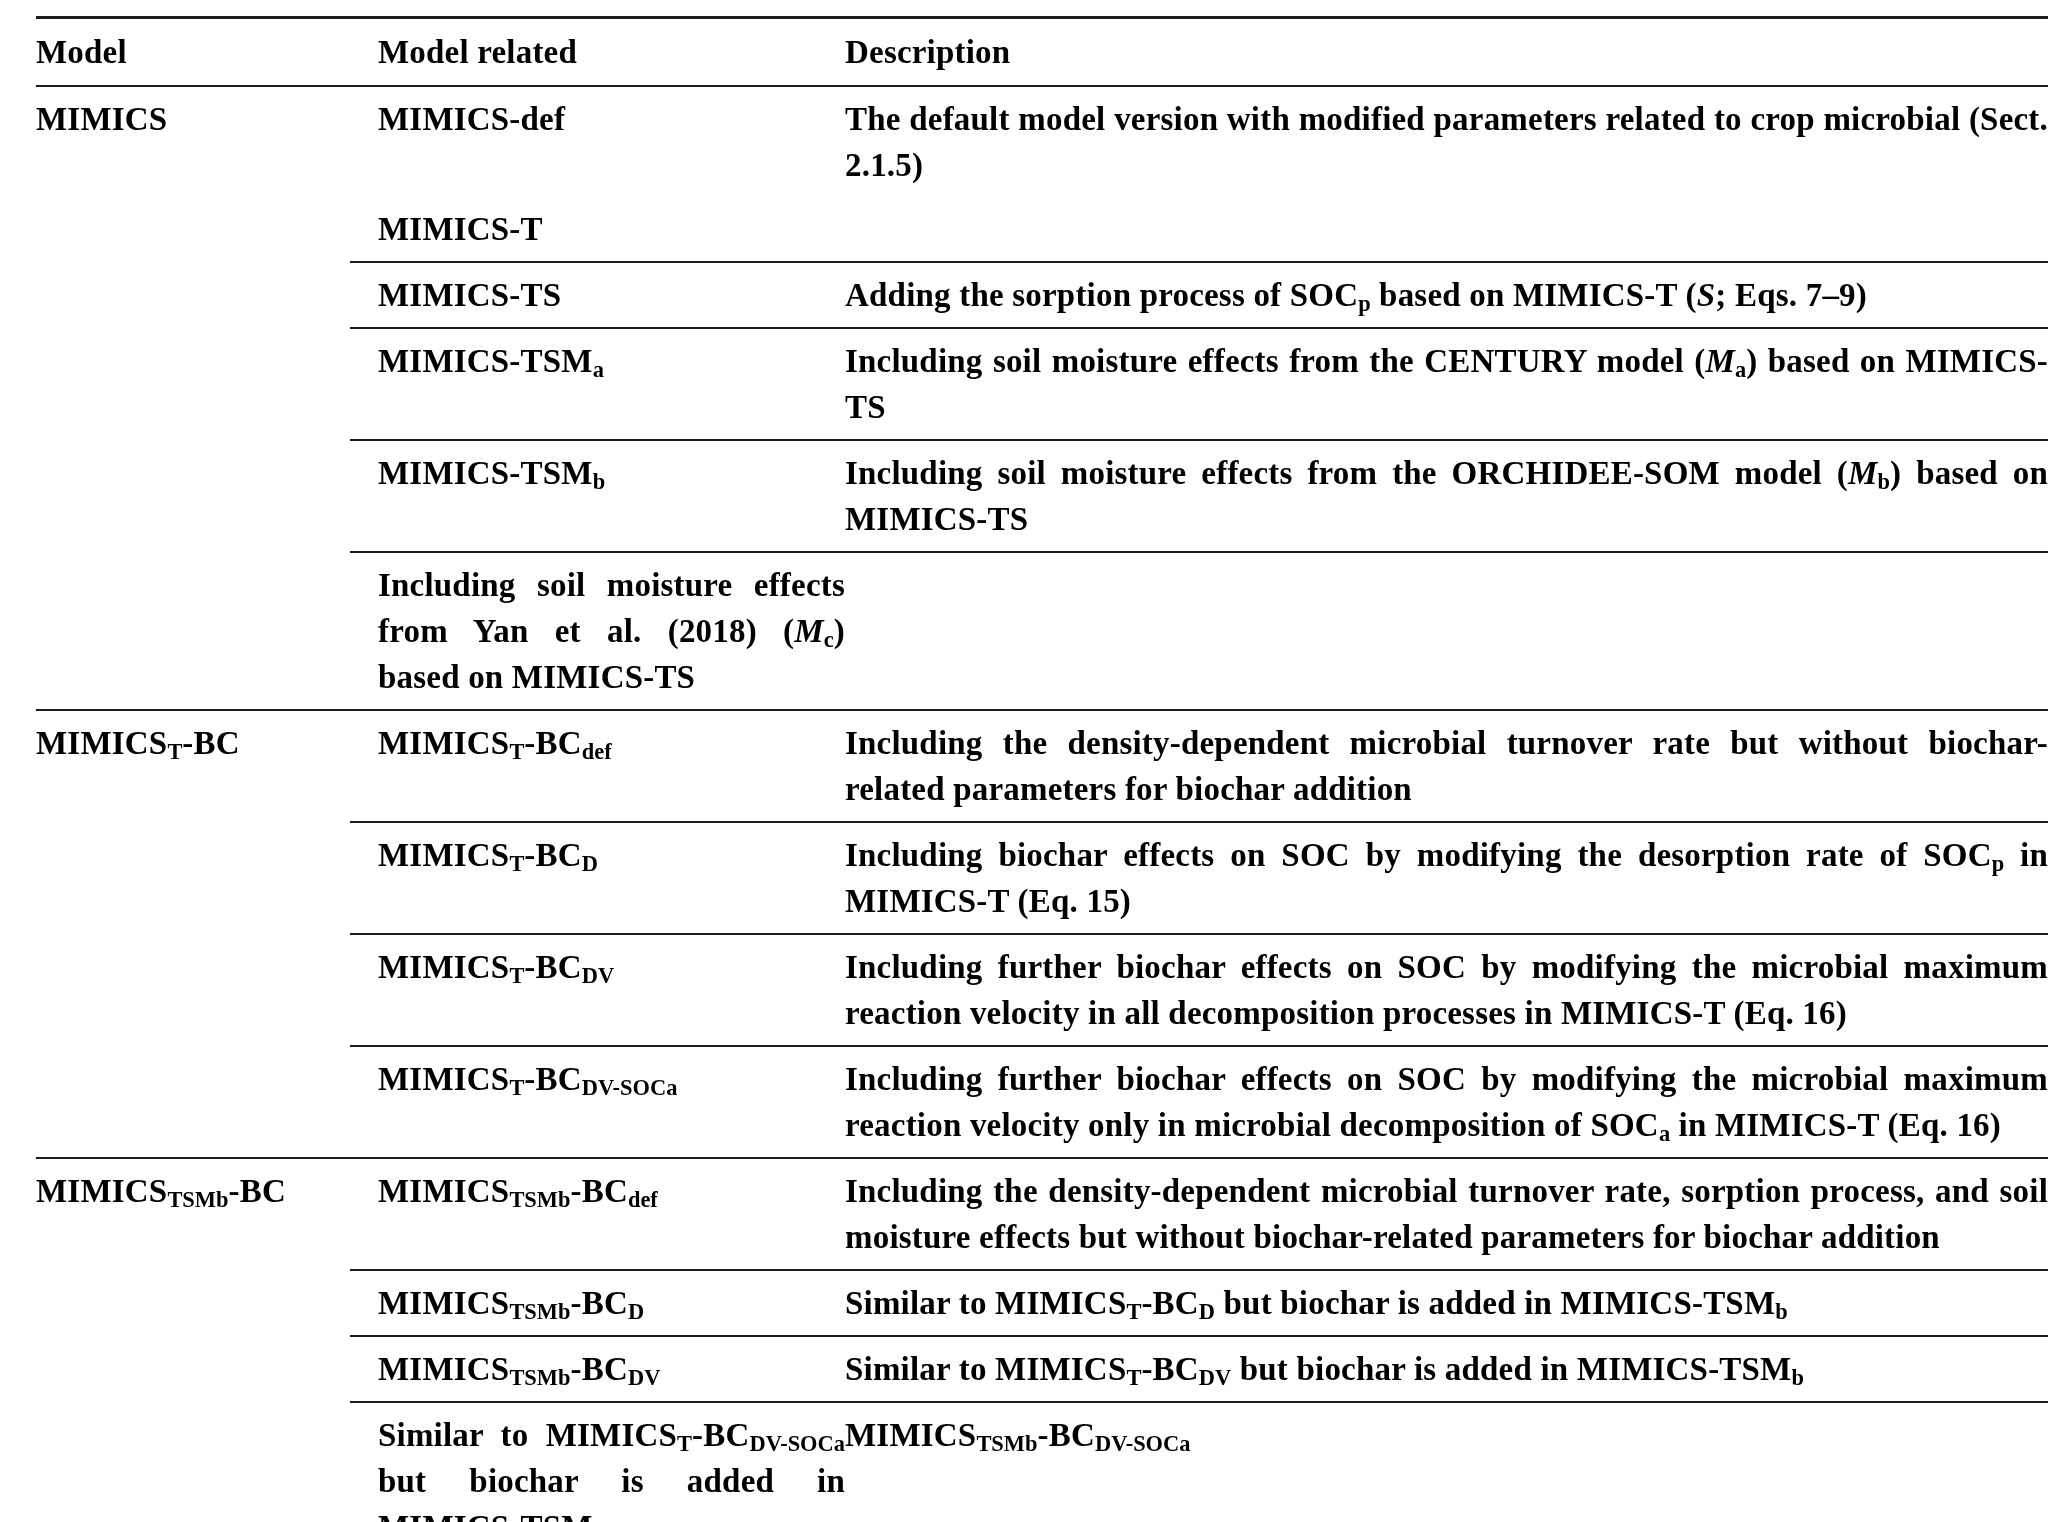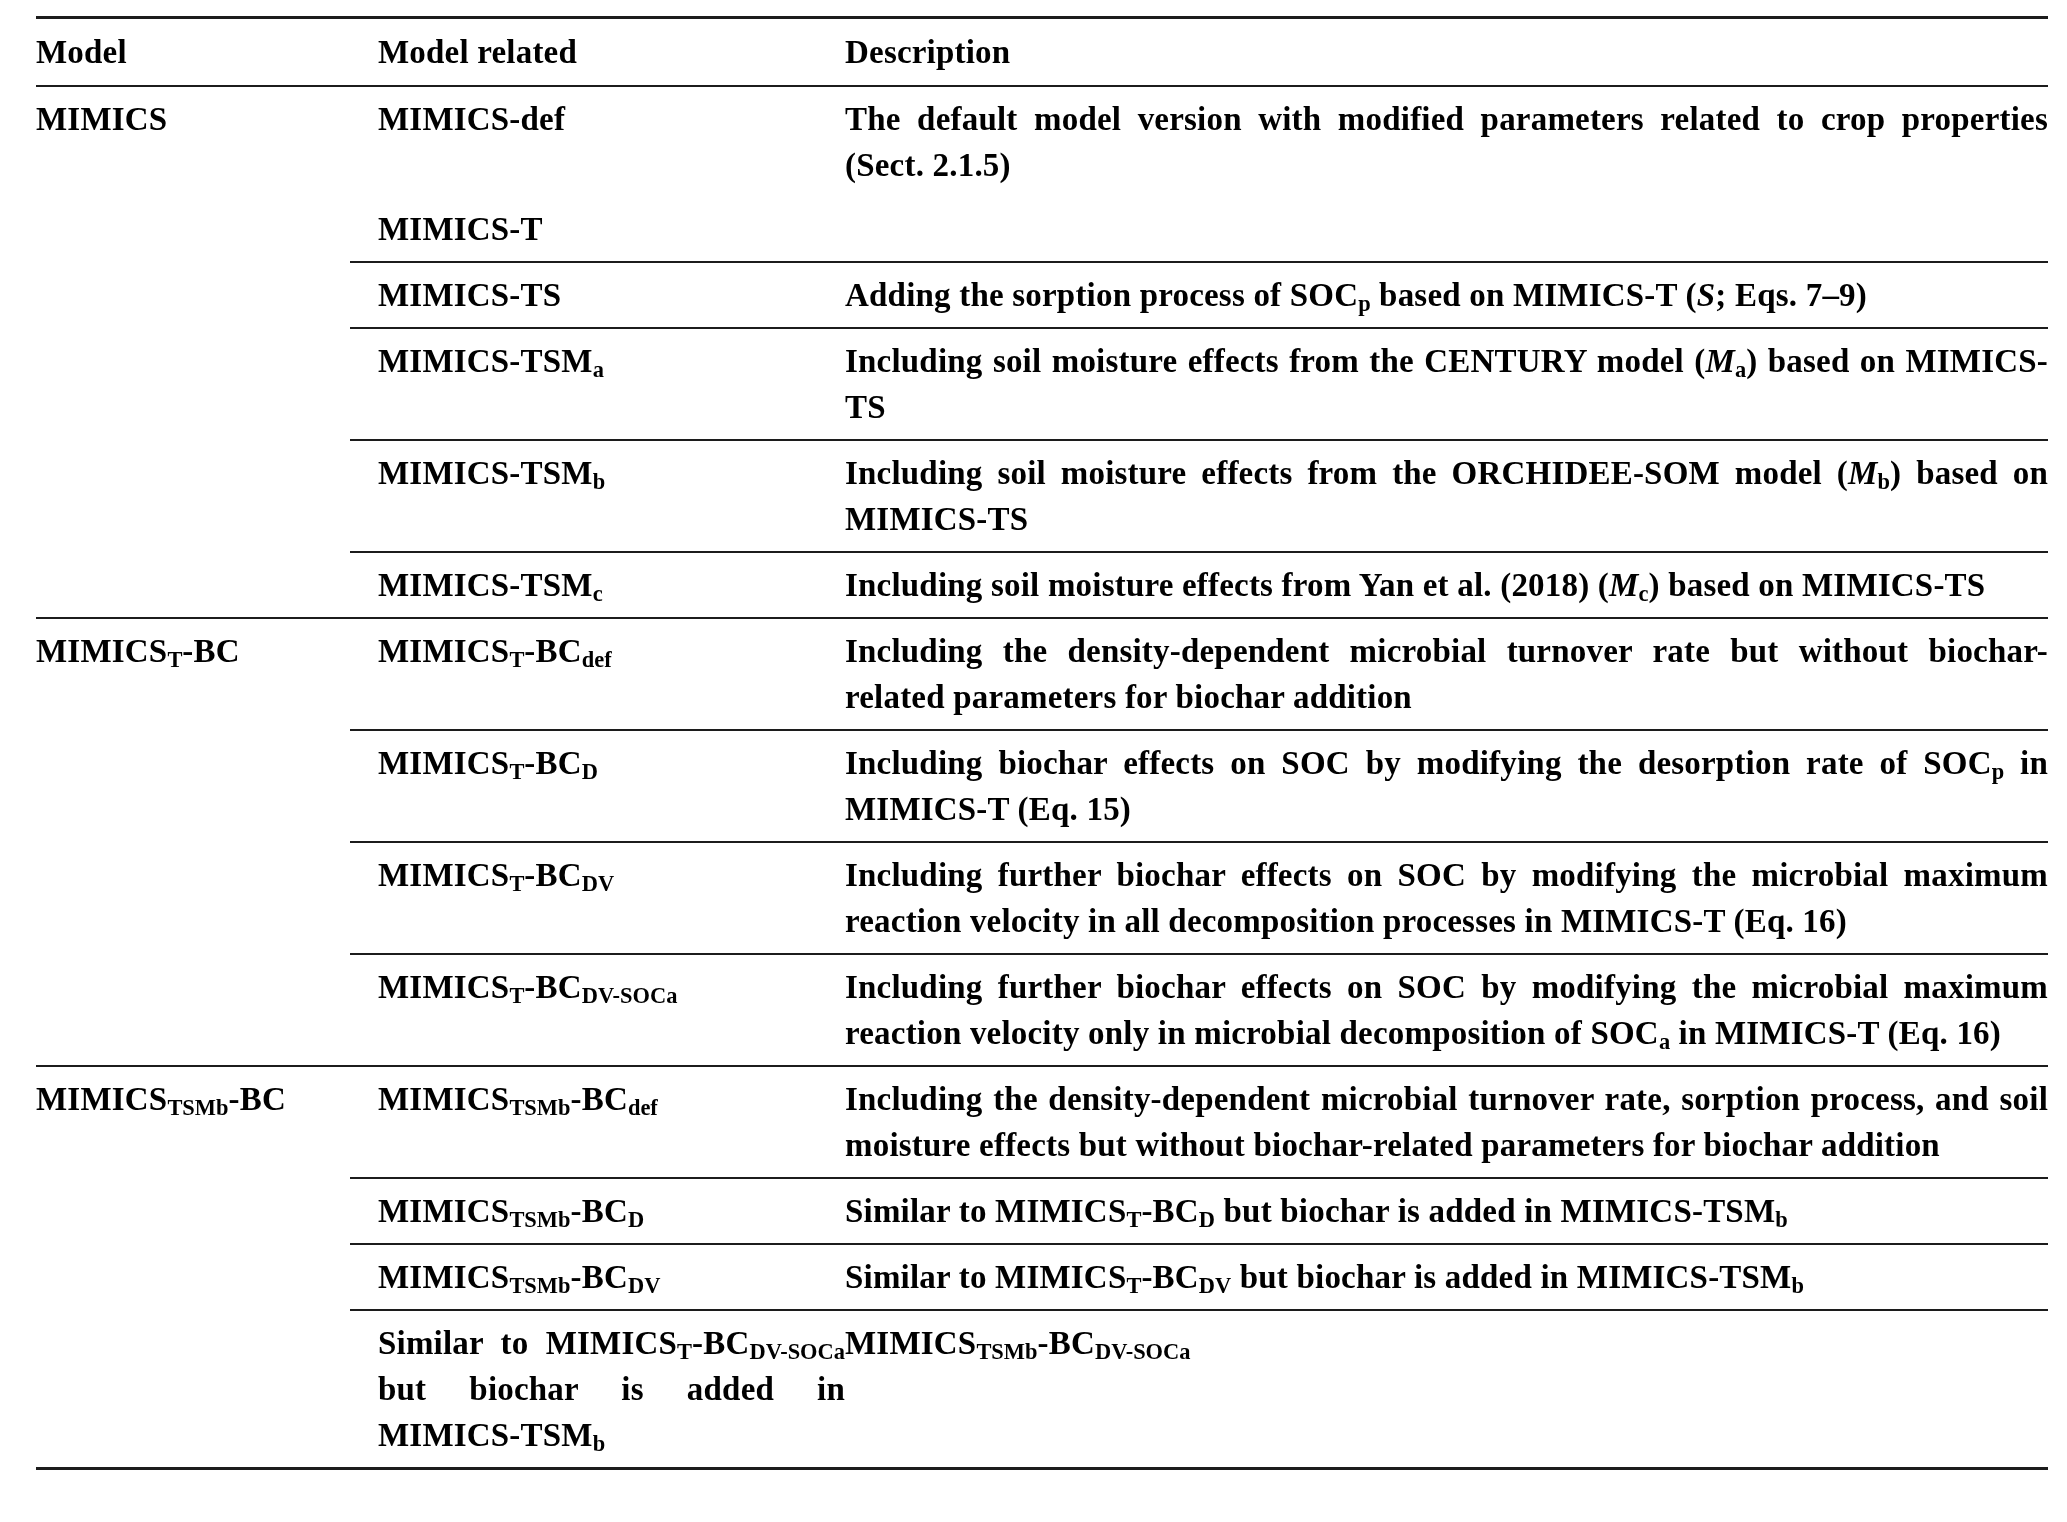--- a/index.html
+++ b/index.html
@@ -66,21 +66,21 @@
   <div class="row header">
     <div class="cell head">Model</div>
     <div class="cell head">Model related</div>
     <div class="cell head">Description</div>
   </div>
   <div class="rule"></div>
   <div>
       <div class="row">
         <div class="cell model">MIMICS</div>
         <div class="cell version">MIMICS-def</div>
-        <div class="cell desc">The default model version with modified parameters related to crop properties (Sect. 2.1.5)</div>
+        <div class="cell desc">The default model version with modified parameters related to crop microbial (Sect. 2.1.5)</div>
       </div>
       <div class="row">
         <div class="cell model"></div>
         <div class="cell version">MIMICS-T</div>
       </div>
       <div class="rule partial"></div>
       <div class="row">
         <div class="cell model"></div>
         <div class="cell version">MIMICS-TS</div>
         <div class="cell desc">Adding the sorption process of SOC<sub>p</sub> based on MIMICS-T (<i>S</i>; Eqs. 7–9)</div>
@@ -93,21 +93,20 @@
       </div>
       <div class="rule partial"></div>
       <div class="row">
         <div class="cell model"></div>
         <div class="cell version">MIMICS-TSM<sub>b</sub></div>
         <div class="cell desc">Including soil moisture effects from the ORCHIDEE-SOM model (<i>M</i><sub>b</sub>) based on MIMICS-TS</div>
       </div>
       <div class="rule partial"></div>
       <div class="row">
         <div class="cell model"></div>
-        <div class="cell version">MIMICS-TSM<sub>c</sub></div>
         <div class="cell desc">Including soil moisture effects from Yan et al. (2018) (<i>M</i><sub>c</sub>) based on MIMICS-TS</div>
       </div>
       <div class="rule"></div>
       <div class="row">
         <div class="cell model">MIMICS<sub>T</sub>-BC</div>
         <div class="cell version">MIMICS<sub>T</sub>-BC<sub>def</sub></div>
         <div class="cell desc">Including the density-dependent microbial turnover rate but without biochar-related parameters for biochar addition</div>
       </div>
       <div class="rule partial"></div>
       <div class="row">

